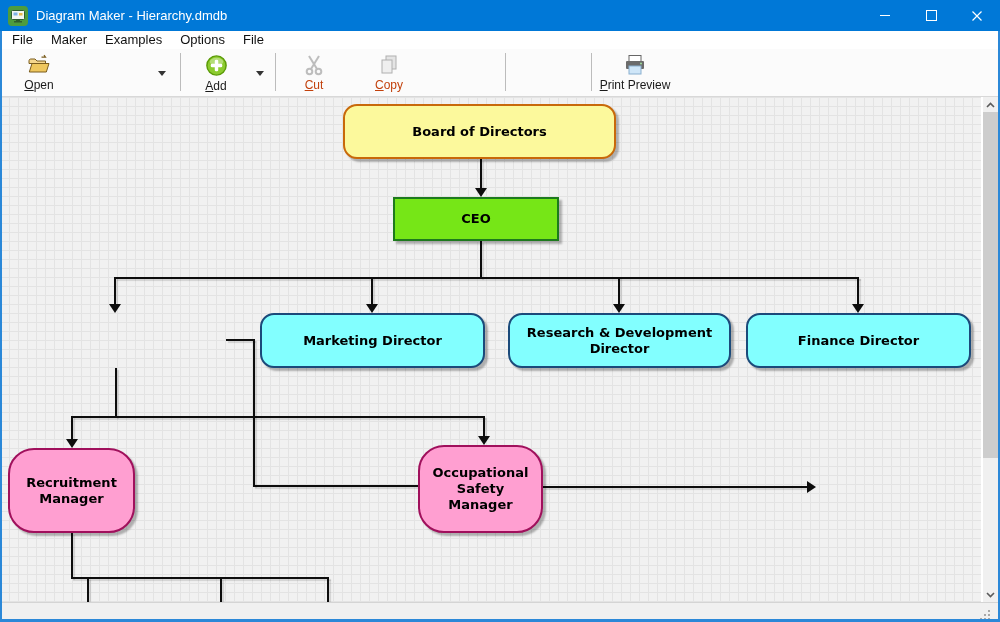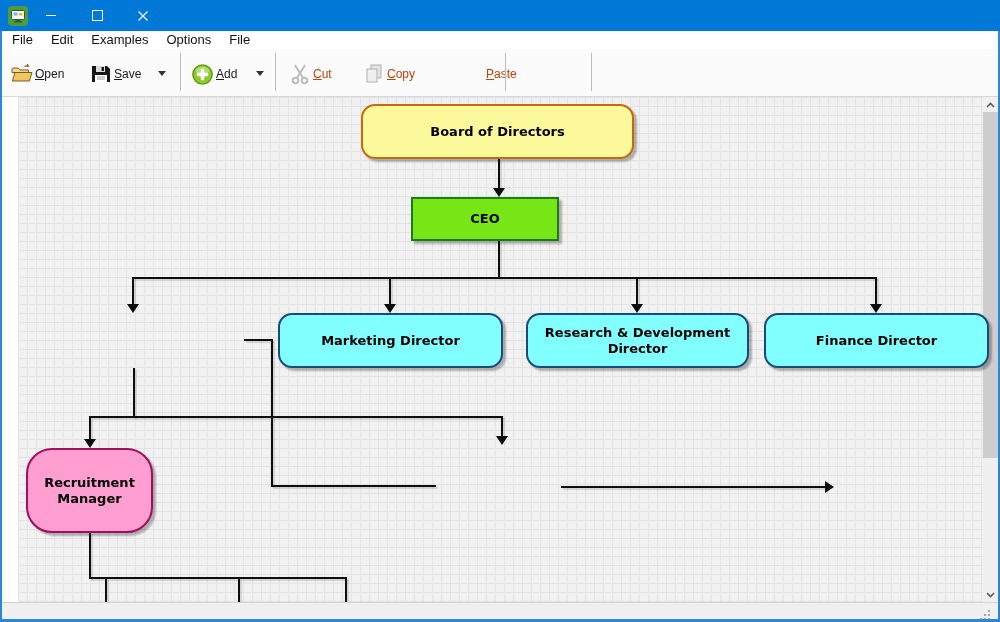--- a/index.html
+++ b/index.html
@@ -13,31 +13,31 @@
   .wbtn{width:46px;height:31px;display:flex;align-items:center;justify-content:center;}
   .wbtn.min i{display:block;width:10px;height:1px;background:#fff;}
   .wbtn.max i{display:block;width:9px;height:9px;border:1px solid #fff;}
   
   .menubar{position:absolute;left:2px;top:31px;width:996px;height:18px;background:#fff;
            display:flex;align-items:center;padding-left:1px;}
   .menu-item{font-size:13px;color:#111;padding:0 9px;line-height:18px;cursor:default;}
   
   .toolbar{position:absolute;left:2px;top:49px;width:996px;height:47px;background:#fbfbfb;
            border-bottom:1px solid #d8d8d8;}
-  .tbtn{position:absolute;top:2px;height:42px;display:flex;flex-direction:row;
+  .tbtn{position:absolute;top:2px;height:42px;display:flex;flex-direction:column;
         align-items:center;justify-content:flex-start;gap:1px;padding-top:2px;}
   .tbtn .lbl{font-size:12px;color:#1a1a1a;white-space:nowrap;}
   .tbtn.disabled .lbl{color:#c2410c;}
   .u{text-decoration:underline;}
   .dd{position:absolute;top:14px;width:20px;height:20px;display:flex;align-items:center;justify-content:center;}
   .dd i{display:block;width:0;height:0;border-left:4px solid transparent;border-right:4px solid transparent;
         border-top:5px solid #333;}
   .tsep{position:absolute;top:4px;width:1px;height:38px;background:#bcbcbc;}
   
-  .canvas{position:absolute;left:18px;top:97px;width:981px;height:505px;background-color:#f1f1f1;
+  .canvas{position:absolute;left:0;top:97px;width:981px;height:505px;background-color:#f1f1f1;
           background-image:linear-gradient(#e3e3e3 1px,transparent 1px),
                            linear-gradient(90deg,#e3e3e3 1px,transparent 1px);
           background-size:9px 9px;overflow:hidden;}
   .node{position:absolute;border:2px solid #000;box-sizing:border-box;z-index:2;
         display:flex;align-items:center;justify-content:center;text-align:center;
         padding:2px 8px;box-shadow:3px 3px 2px rgba(0,0,0,0.28);}
   .node-label{font-family:"DejaVu Sans",sans-serif;font-weight:bold;font-size:13px;
               line-height:1.22;color:#000;}
   .ln{position:absolute;background:#0d0d0d;z-index:1;box-shadow:2px 2px 1px rgba(0,0,0,0.13);}
   .arr-d{position:absolute;width:0;height:0;z-index:1;
@@ -64,63 +64,53 @@
     <span class="appicon">
       <svg width="20" height="20" viewBox="0 0 20 20">
           <rect width="20" height="20" rx="4" fill="#4E9C3E"></rect>
           <rect x="3.5" y="4.5" width="13" height="9" rx="1" fill="#F2F7F2" stroke="#2E5E2E"></rect>
           <rect x="5.5" y="6.5" width="4" height="3" fill="#7FB2E5"></rect>
           <rect x="11" y="7" width="3.5" height="2.5" fill="#E8B84B"></rect>
           <rect x="8" y="13.5" width="4" height="1.5" fill="#2E5E2E"></rect>
           <rect x="6" y="15" width="8" height="1.5" fill="#2E5E2E"></rect>
         </svg>
     </span>
+    <span class="title">Diagram Maker - Hierarchy.dmdb</span>
     <div class="wbtn min">
         <i></i>
       </div>
     <div class="wbtn max">
         <i></i>
       </div>
     <div class="wbtn close">
       <svg width="10" height="10" viewBox="0 0 10 10">
           <path d="M0.5 0.5 L9.5 9.5 M9.5 0.5 L0.5 9.5" stroke="#fff" stroke-width="1.2"></path>
         </svg>
     </div>
   </div>
 
   <div class="menubar">
     <span class="menu-item">File</span>
-    <span class="menu-item">Edit</span>
+    <span class="menu-item">Maker</span>
     <span class="menu-item">Examples</span>
     <span class="menu-item">Options</span>
     <span class="menu-item">File</span>
   </div>
 
   <div class="toolbar">
 
     <div class="tbtn" style="left:8px;width:58px;">
       <svg width="24" height="24" viewBox="0 0 24 24">
           <path d="M2 8 C2 6.8 2.6 6 3.8 6 H8 L10 8 H18.5 V10.5 H2 Z" fill="#F5D78E" stroke="#7A5C1E"></path>
           <path d="M2.3 19 L5 10.5 H22 L19.3 19 Z" fill="#EFC75E" stroke="#7A5C1E"></path>
           <path d="M14.5 4.2 H18.5 L17 2.2" fill="none" stroke="#7A5C1E" stroke-width="1.2"></path>
         </svg>
       <span class="lbl"><span class="u">O</span><span>pen</span></span>
     </div>
 
-    <div class="tbtn" style="left:87px;width:58px;">
-      <svg width="24" height="24" viewBox="0 0 24 24">
-          <path d="M3 4 H18 L21 7 V20 H3 Z" fill="#161616"></path>
-          <rect x="7" y="4" width="9" height="6" fill="#dcdcdc"></rect>
-          <rect x="12.5" y="5" width="2.5" height="4" fill="#161616"></rect>
-          <rect x="6" y="13" width="12" height="7" fill="#ffffff"></rect>
-          <line x1="8" y1="15" x2="16" y2="15" stroke="#9a9a9a"></line>
-          <line x1="8" y1="17" x2="16" y2="17" stroke="#9a9a9a"></line>
-        </svg>
-      <span class="lbl"><span class="u">S</span><span>ave</span></span>
-    </div>
     <div class="dd" style="left:150px;">
         <i></i>
       </div>
 
     <div class="tsep" style="left:178px;"></div>
 
     <div class="tbtn" style="left:188px;width:52px;">
       <svg width="25" height="25" viewBox="0 0 26 26">
           <circle cx="13" cy="13" r="10" fill="#8CCB2E" stroke="#5B9B07" stroke-width="1.5"></circle>
           <ellipse cx="13" cy="9" rx="7" ry="4" fill="rgba(255,255,255,0.35)"></ellipse>
@@ -160,20 +150,29 @@
           <rect x="11" y="9" width="9" height="12" fill="#f0f0f0" stroke="#a8a8a8"></rect>
         </svg>
       <span class="lbl"><span class="u">P</span><span>aste</span></span>
     </div>
 
     <div class="tsep" style="left:503px;"></div>
 
 
     <div class="tsep" style="left:589px;"></div>
 
+    <div class="tbtn" style="left:594px;width:78px;">
+      <svg width="24" height="24" viewBox="0 0 24 24">
+          <rect x="6" y="2.5" width="12" height="6" fill="#ffffff" stroke="#666"></rect>
+          <rect x="3" y="8" width="18" height="8" rx="1" fill="#6b6b6b"></rect>
+          <circle cx="18" cy="10.5" r="1" fill="#9fe09f"></circle>
+          <rect x="6" y="13" width="12" height="8" fill="#cfe6f8" stroke="#8ab0d0"></rect>
+        </svg>
+      <span class="lbl"><span class="u">P</span><span>rint Preview</span></span>
+    </div>
   </div>
 
   <div class="canvas">
 
     <div class="ln" style="left:480px;top:62px;width:2px;height:29px;"></div>
     <div class="arr-d" style="left:475px;top:91px;"></div>
 
     <div class="ln" style="left:480px;top:144px;width:2px;height:37px;"></div>
     <div class="ln" style="left:115px;top:180px;width:744px;height:2px;"></div>
     <div class="ln" style="left:114px;top:180px;width:2px;height:27px;"></div>
@@ -201,34 +200,37 @@
 
     <div class="ln" style="left:71px;top:436px;width:2px;height:45px;"></div>
     <div class="ln" style="left:71px;top:480px;width:258px;height:2px;"></div>
     <div class="ln" style="left:87px;top:481px;width:2px;height:24px;"></div>
     <div class="ln" style="left:220px;top:481px;width:2px;height:24px;"></div>
     <div class="ln" style="left:327px;top:481px;width:2px;height:24px;"></div>
 
     <div class="node" style="left: 343px; top: 7px; width: 273px; height: 55px; border-radius: 14px; background-color: rgb(252, 249, 156); border-color: rgb(200, 105, 10);">
       <span class="node-label">Board of Directors</span>
     </div>
-    <div class="node" style="left: 393px; top: 100px; width: 148px; height: 44px; border-radius: 0; background-color: rgb(118, 230, 23); border-color: rgb(29, 122, 29);">
+    <div class="node" style="left: 393px; top: 100px; width: 166px; height: 44px; border-radius: 0; background-color: rgb(118, 230, 23); border-color: rgb(29, 122, 29);">
       <span class="node-label">CEO</span>
     </div>
     <div class="node" style="left: 508px; top: 216px; width: 223px; height: 55px; border-radius: 14px; background-color: rgb(130, 255, 255); border-color: rgb(27, 74, 122);">
       <span class="node-label">Research &amp; Development Director</span>
     </div>
     <div class="node" style="left: 260px; top: 216px; width: 225px; height: 55px; border-radius: 14px; background-color: rgb(130, 255, 255); border-color: rgb(27, 74, 122);">
       <span class="node-label">Marketing Director</span>
     </div>
     <div class="node" style="left: 8px; top: 351px; width: 127px; height: 85px; border-radius: 26px; background-color: rgb(255, 159, 209); border-color: rgb(160, 16, 92);">
       <span class="node-label">Recruitment Manager</span>
     </div>
     <div class="node" style="left: 746px; top: 216px; width: 225px; height: 55px; border-radius: 14px; background-color: rgb(130, 255, 255); border-color: rgb(27, 74, 122);">
       <span class="node-label">Finance Director</span>
+    </div>
+    <div class="node" style="left: 418px; top: 348px; width: 125px; height: 88px; border-radius: 26px; background-color: rgb(255, 159, 209); border-color: rgb(160, 16, 92);">
+      <span class="node-label">Occupational Safety Manager</span>
     </div>
   </div>
 
   <div class="vscroll">
     <div class="vs-btn" style="top:0;">
       <svg width="9" height="6" viewBox="0 0 9 6">
           <path d="M1 5 L4.5 1.5 L8 5" fill="none" stroke="#5b5b5b" stroke-width="1.6"></path>
         </svg>
     </div>
     <div class="vs-thumb"></div>

